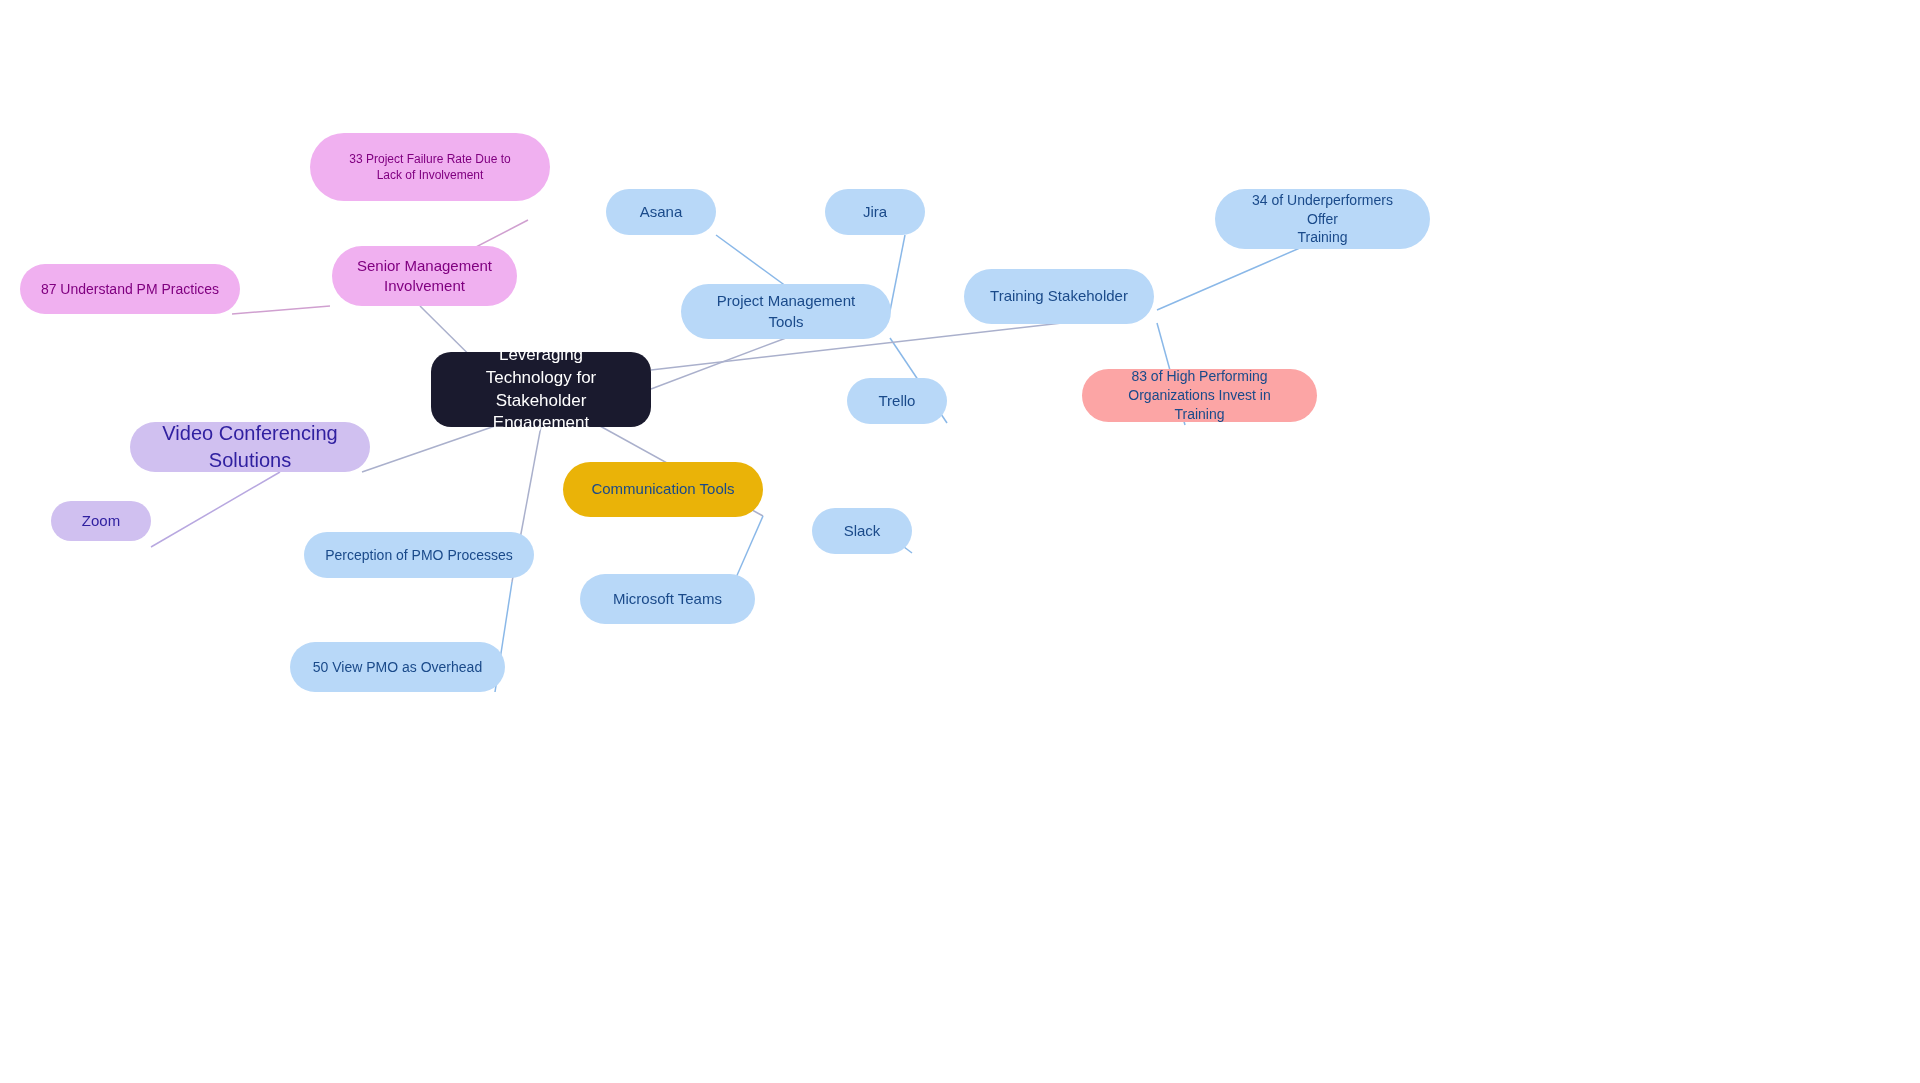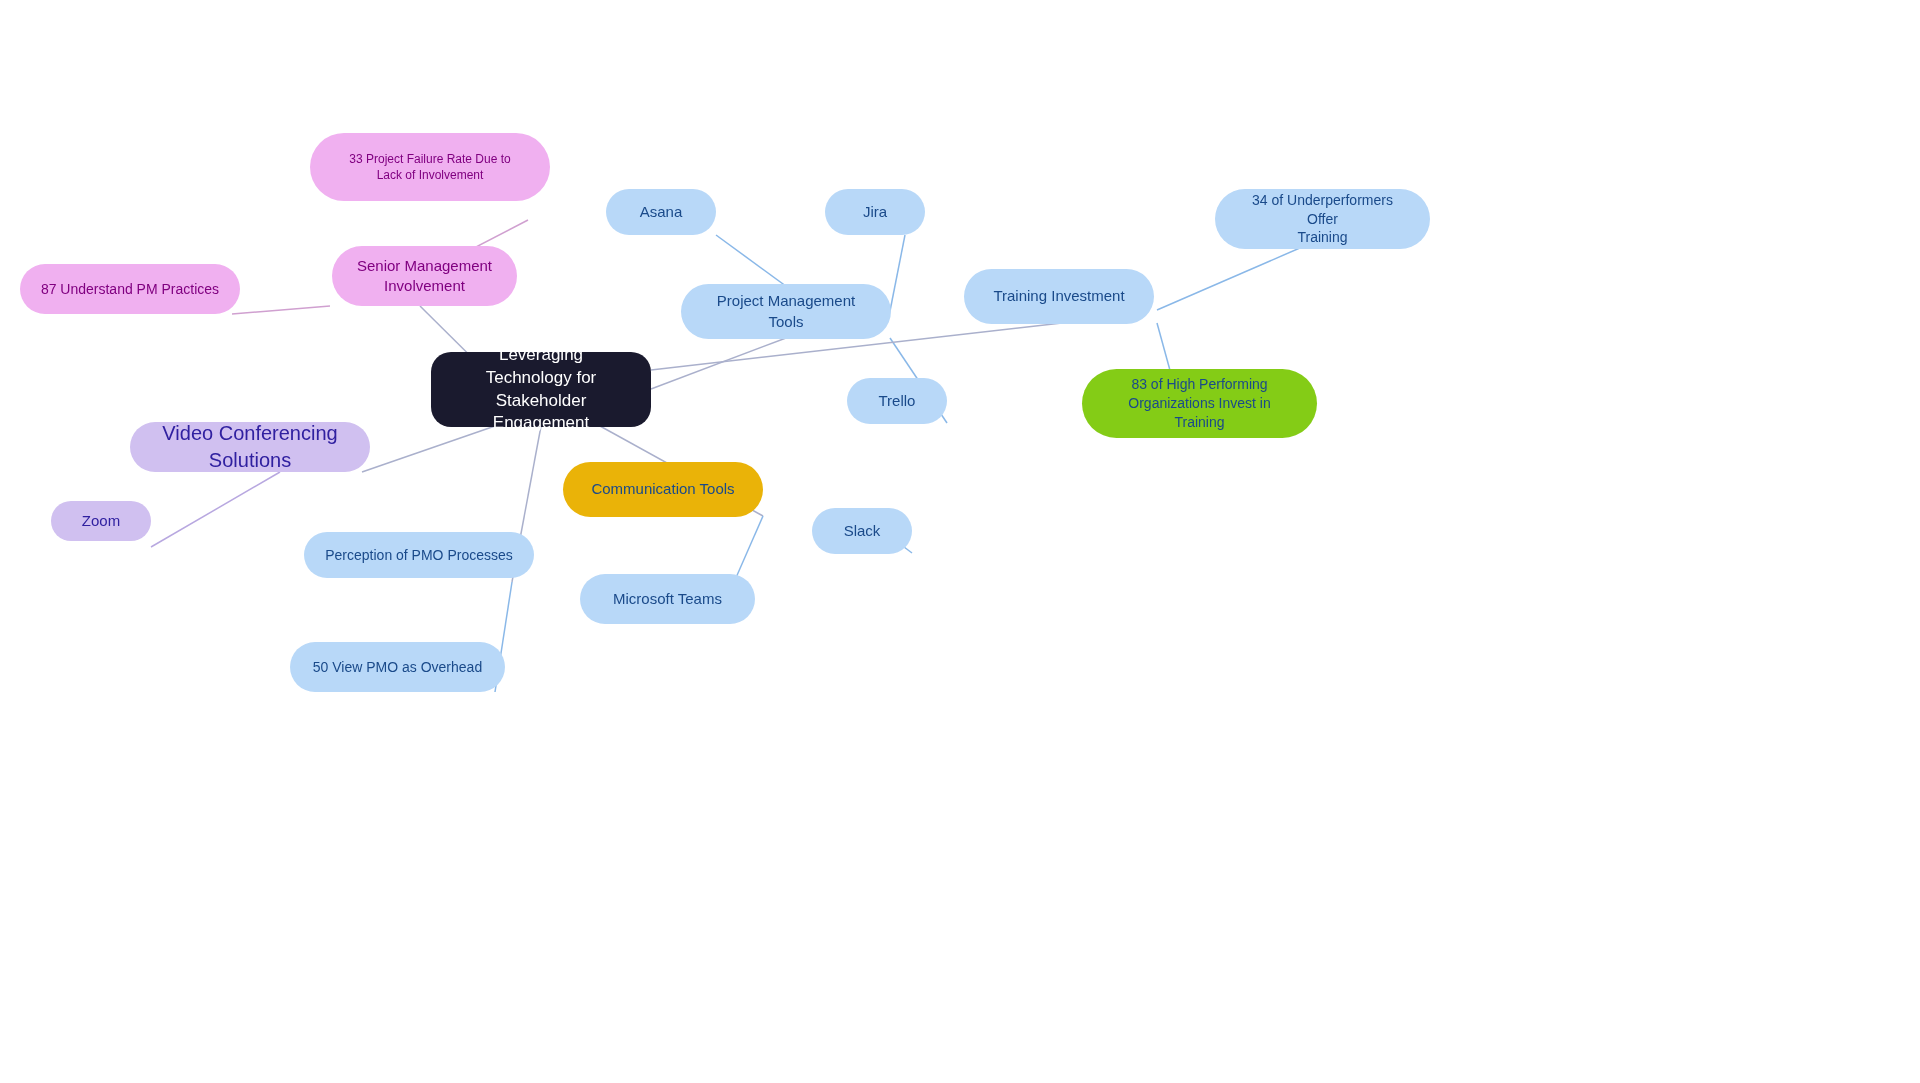--- a/index.html
+++ b/index.html
@@ -127,19 +127,19 @@
   <div class="node node-blue" style="left: 290px; top: 642px; width: 215px; height: 50px; background: #b8d8f8; color: #1a4a8a; font-size:14px;">50 View PMO as Overhead</div>
 
   <div class="node node-blue" style="left: 681px; top: 284px; width: 210px; height: 55px; background: #b8d8f8; color: #1a4a8a;">Project Management Tools</div>
 
   <div class="node node-blue" style="left: 606px; top: 189px; width: 110px; height: 46px; background: #b8d8f8; color: #1a4a8a;">Asana</div>
 
   <div class="node node-blue" style="left: 825px; top: 189px; width: 100px; height: 46px; background: #b8d8f8; color: #1a4a8a;">Jira</div>
 
   <div class="node node-blue" style="left: 847px; top: 378px; width: 100px; height: 46px; background: #b8d8f8; color: #1a4a8a;">Trello</div>
 
-  <div class="node node-blue" style="left: 964px; top: 269px; width: 190px; height: 55px; background: #b8d8f8; color: #1a4a8a;">Training Investment</div>
+  <div class="node node-blue" style="left: 964px; top: 269px; width: 190px; height: 55px; background: #b8d8f8; color: #1a4a8a;">Training Stakeholder</div>
 
   <div class="node node-blue" style="left: 1215px; top: 189px; width: 215px; height: 60px; background: #b8d8f8; color: #1a4a8a; font-size:14px;">34 of Underperformers Offer<br>Training</div>
 
-  <div class="node node-blue" style="left: 1082px; top: 369px; width: 235px; height: 69px; background: #84cc16; color: #1a4a8a; font-size:14px;">83 of High Performing<br>Organizations Invest in Training</div>
+  <div class="node node-blue" style="left: 1082px; top: 369px; width: 235px; height: 53px; background: #fca5a5; color: #1a4a8a; font-size:14px;">83 of High Performing<br>Organizations Invest in Training</div>
 
 </div>
 
 </body></html>

